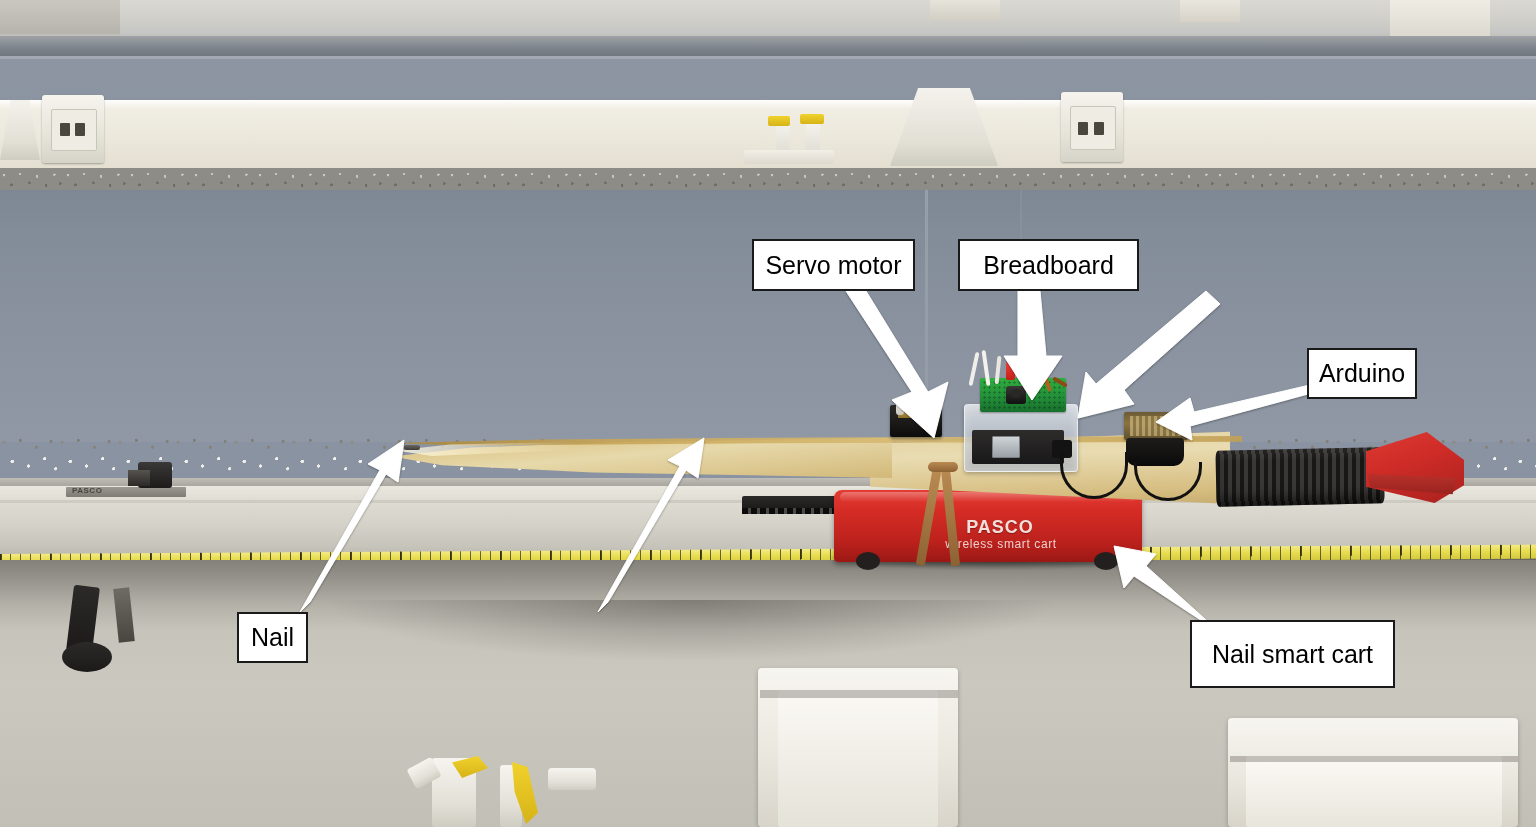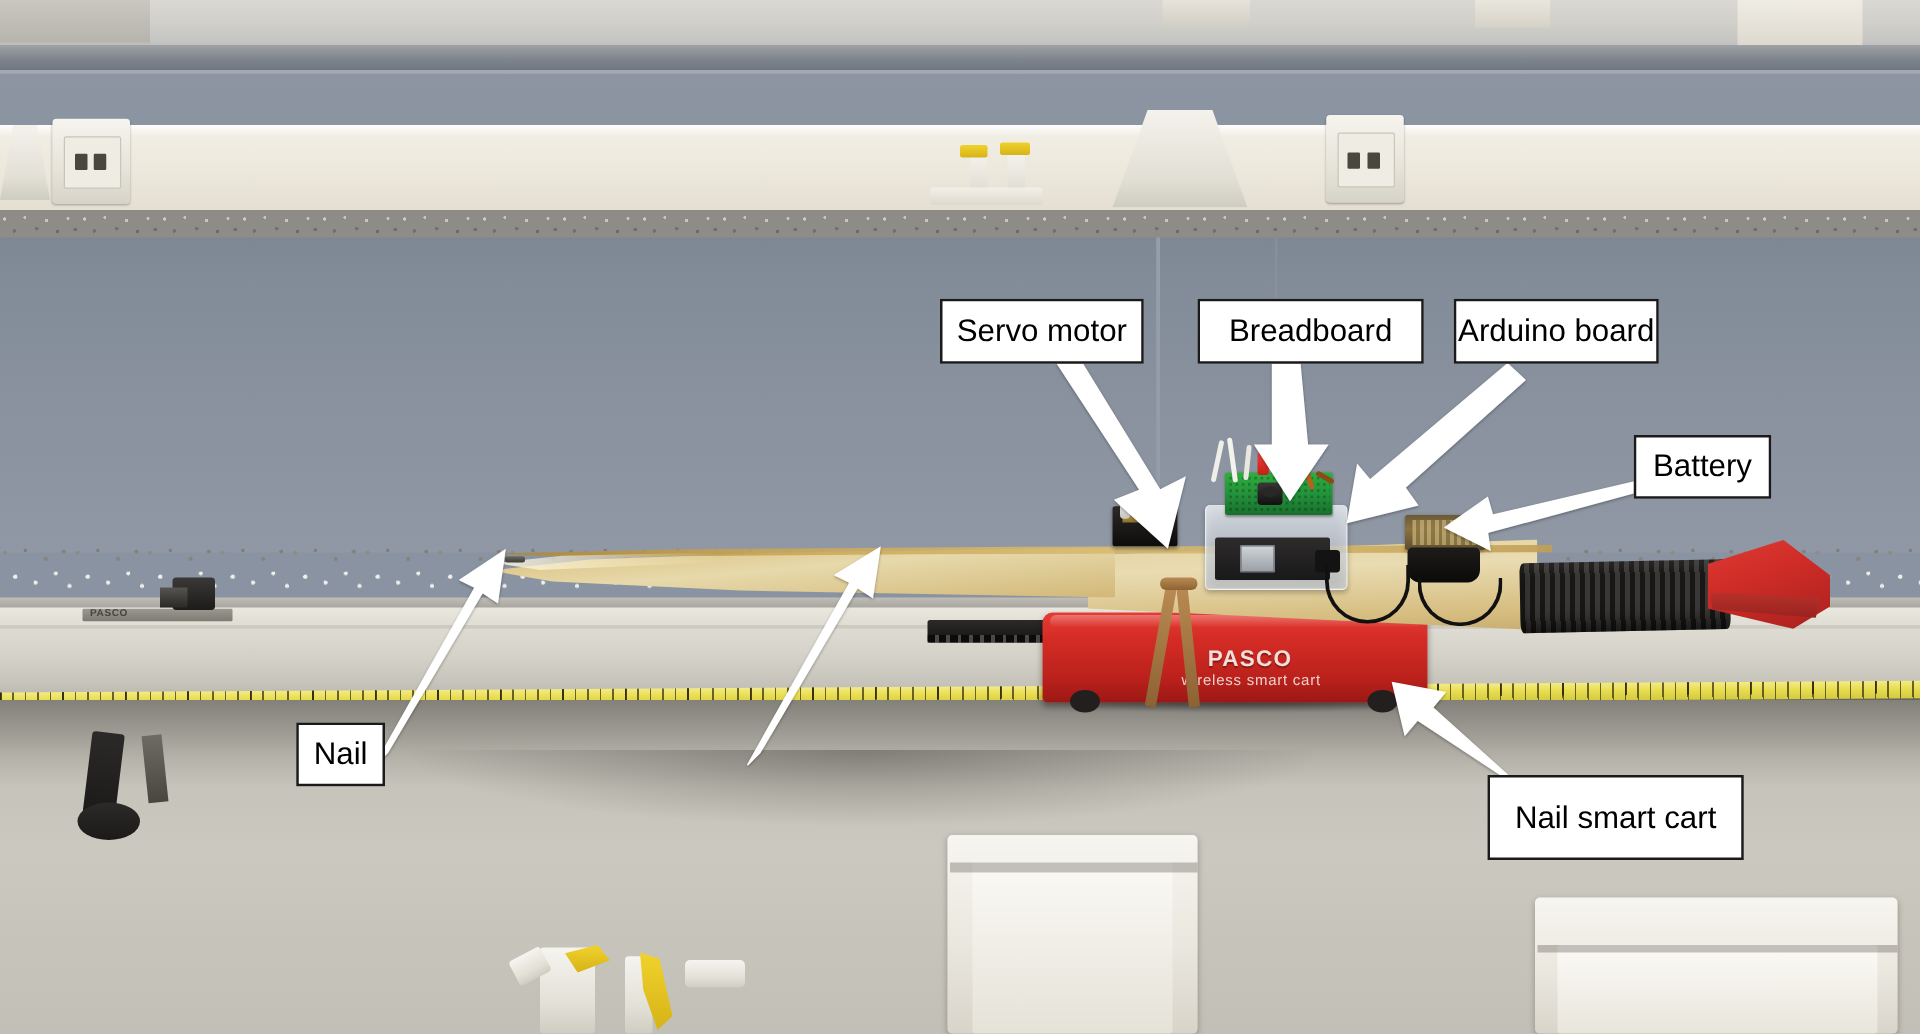--- a/index.html
+++ b/index.html
@@ -488,29 +488,26 @@
   </svg>
 
   <div class="callout" style="left:752px;top:239px;width:163px;height:52px;text-align:right;">
     <span>Servo motor</span>
   </div>
 
   <div class="callout" style="left:958px;top:239px;width:181px;height:52px;">
     <span>Breadboard</span>
   </div>
 
-  <div class="callout" style="left:1163px;top:239px;width:164px;height:52px;">
-    <span>Arduino board</span>
-  </div>
 
   <div class="callout" style="left:1307px;top:348px;width:110px;height:51px;">
-    <span>Battery</span>
-  </div>
-
-  <div class="callout" style="left:237px;top:578px;width:71px;height:51px;">
+    <span>Arduino</span>
+  </div>
+
+  <div class="callout" style="left:237px;top:612px;width:71px;height:51px;">
     <span>Nail</span>
   </div>
 
 
   <div class="callout" style="left:1190px;top:620px;width:205px;height:68px;">
     <span>Nail smart cart</span>
   </div>
 
 </div>
 

